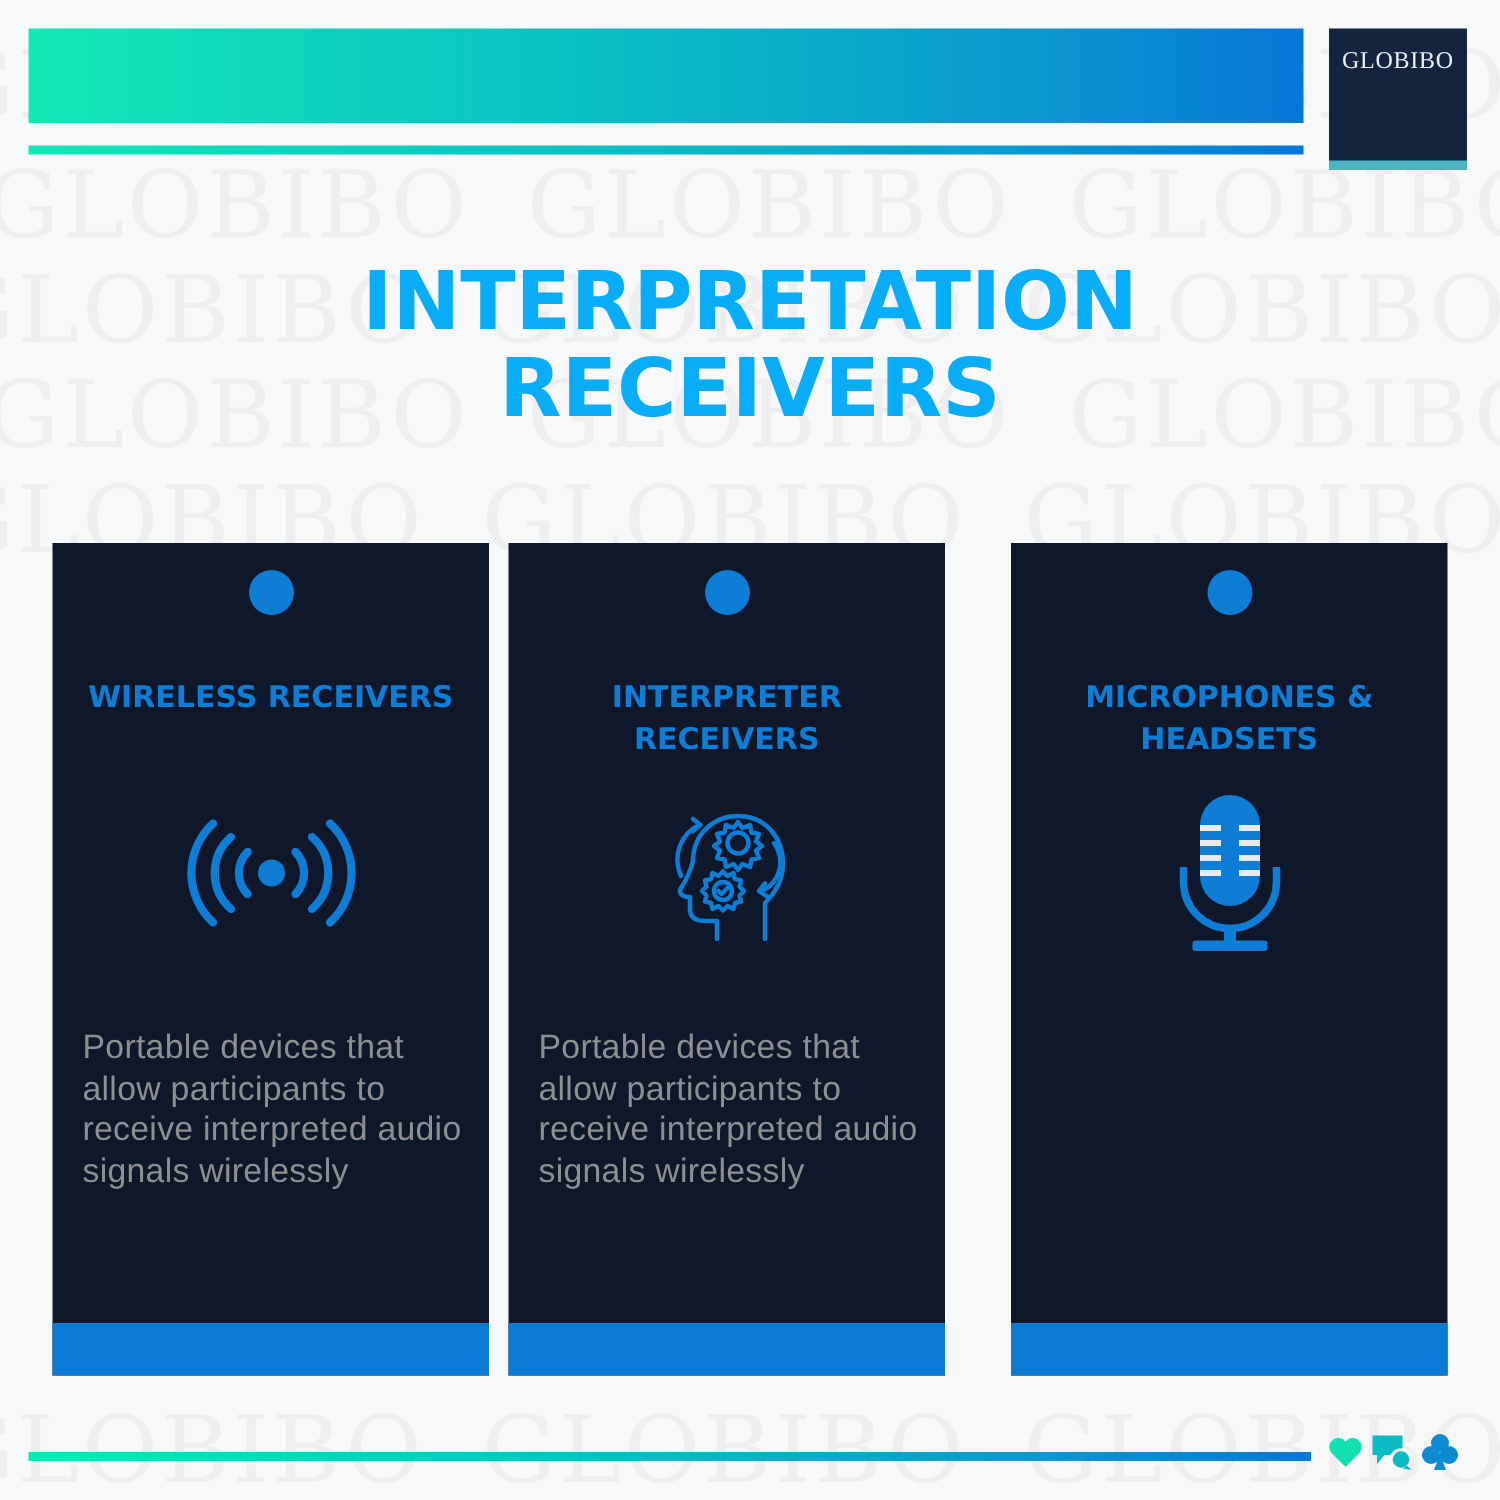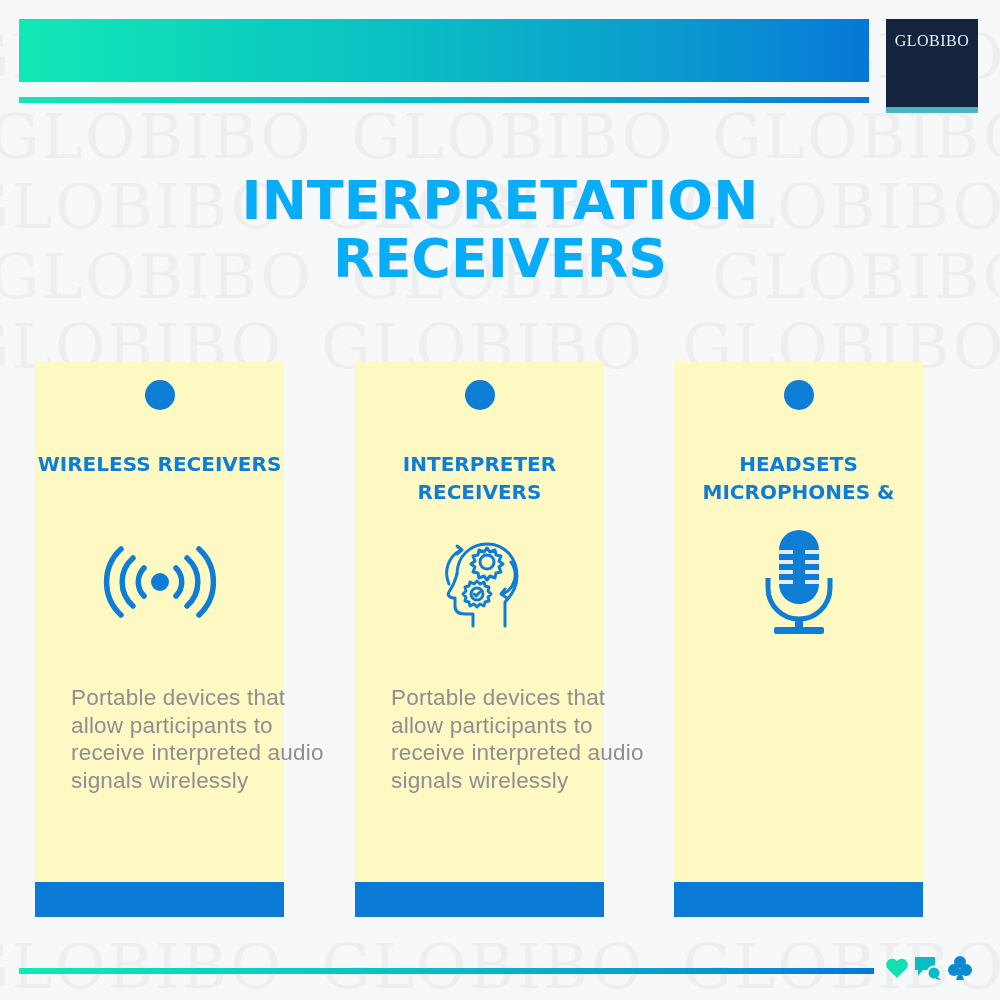--- a/index.html
+++ b/index.html
@@ -37,47 +37,47 @@
     font-family: "Liberation Serif", serif; font-size: 16px; color: #e9eef5; letter-spacing: 0.5px;
   }
 
   .title {
     position: absolute; left: 0; top: 172px; width: 1000px; text-align: center;
     font-family: "DejaVu Sans", sans-serif; font-weight: bold;
     font-size: 54px; line-height: 58px; color: #08acf7;
   }
 
   .card {
-    position: absolute; top: 362px; width: 249px; height: 555px;
-    background: #fef9c3;
+    position: absolute; top: 362px; width: 291px; height: 555px;
+    background: #0f172a;
     padding-left: 43px;
   }
   .card .dot {
     position: absolute; left: 50%; top: 18px; width: 30px; height: 30px; margin-left: -15px;
     border-radius: 50%; background: #0d7dd6;
   }
   .card .heading {
     position: absolute; left: 0; top: 88px; width: 100%; text-align: center;
     font-family: "DejaVu Sans", sans-serif; font-weight: bold; font-size: 20px;
     line-height: 28px; color: #0d7dd6;
   }
   .card .icon {
     position: absolute; left: 50%; top: 165px; width: 120px; height: 110px; margin-left: -60px;
     display: flex; align-items: center; justify-content: center;
   }
   .card .desc {
     position: absolute; left: 20px; top: 322px; width: 262px;
     font-family: "Liberation Sans", sans-serif; font-size: 22.5px; line-height: 27.5px;
-    color: #8d8f92; letter-spacing: 0.2px; margin-left: 16px;
+    color: #8d8f92; letter-spacing: 0.2px;
   }
   .card .foot-bar {
     position: absolute; left: 0; bottom: 0; width: 100%; height: 35px; background: #0b7bd6;
   }
   .c1 { left: 35px; }
-  .c2 { left: 355px; }
+  .c2 { left: 339px; }
   .c3 { left: 674px; }
 
   .bottom-line {
     position: absolute; left: 19px; top: 968px; width: 855px; height: 6px;
     background: linear-gradient(90deg, #12e8b5 0%, #0abfc4 45%, #0b96cf 80%, #0677d8 100%);
   }
   .social {
     position: absolute; left: 885px; top: 955px; display: flex; gap: 5px; align-items: center;
   }
 </style>
@@ -150,22 +150,22 @@
       <path d="M72 66 L66 62 L70 57"></path>
     </svg>
   </div>
   <div class="desc">Portable devices that allow participants to receive interpreted audio signals wirelessly</div>
   <div class="foot-bar"></div>
 </div>
 
 <div class="card c3">
   <div class="dot"></div>
   <div class="heading">
+    <div>MICROPHONES &amp;</div>
     <div>HEADSETS</div>
-    <div>MICROPHONES &amp;</div>
   </div>
   <div class="icon">
     <svg width="70" height="108" viewBox="0 0 70 108">
       <rect x="15" y="2" width="40" height="74" rx="20" fill="#0d7dd6"></rect>
       <g stroke="#e9ebee" stroke-width="4">
         <line x1="15" y1="24" x2="29" y2="24"></line>
           <line x1="41" y1="24" x2="55" y2="24"></line>
         <line x1="15" y1="34" x2="29" y2="34"></line>
           <line x1="41" y1="34" x2="55" y2="34"></line>
         <line x1="15" y1="44" x2="29" y2="44"></line>

